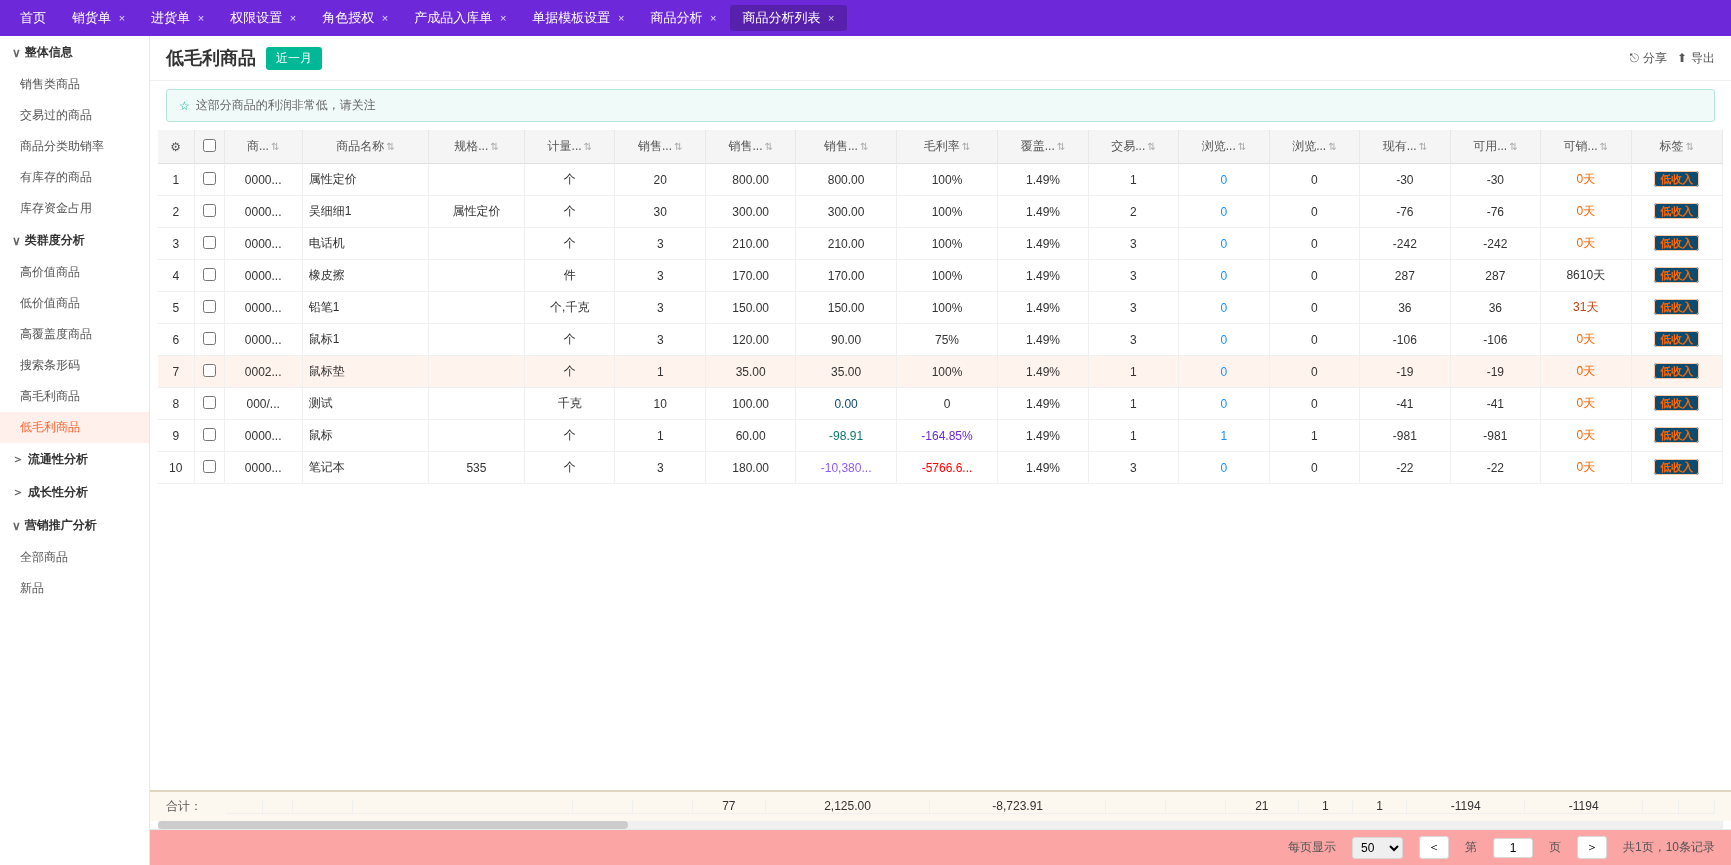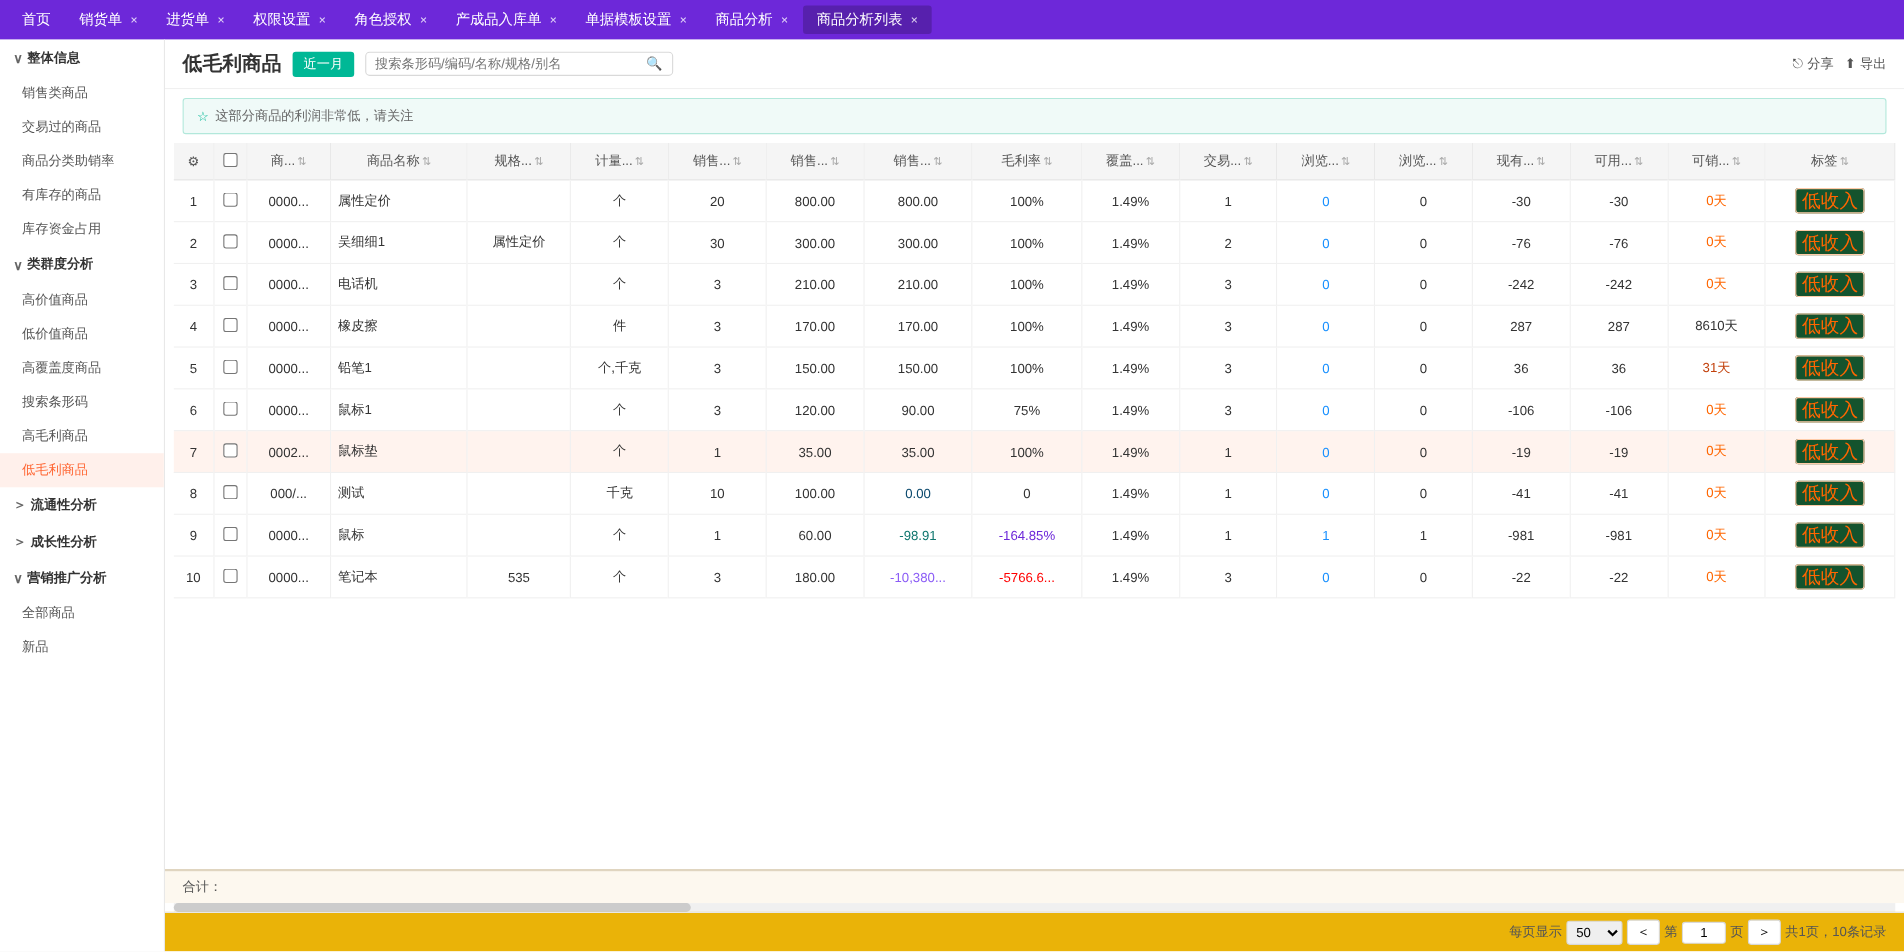--- a/index.html
+++ b/index.html
@@ -176,37 +176,38 @@
     tbody td {
       padding: 7px 6px;
       text-align: center;
       border-right: 1px solid #f0f0f0;
       white-space: nowrap;
       color: #333;
     }
     tbody td.text-left { text-align: left; }
     .text-blue { color: #1890ff; cursor: pointer; }
     .tag-badge {
-      background: #14532d;
+      background: #0c4a6e;
       color: #ff6600;
       border: 1px solid #ffcba8;
       border-radius: 3px;
       padding: 1px 5px;
-      font-size: 17px;
+      font-size: 11px;
+      font-weight: bold;
     }
 
     
     .bottom-bar {
       border-top: 1px solid #e8e8e8;
-      background: #eab308;
+      background: #fca5a5;
       padding: 6px 16px;
       display: flex;
       align-items: center;
       justify-content: flex-end;
-      gap: 4px;
+      gap: 16px;
       font-size: 12px;
       color: #555;
     }
     .page-size-select {
       border: 1px solid #d9d9d9;
       border-radius: 3px;
       padding: 2px 4px;
       font-size: 12px;
     }
     .pagination-btn {
@@ -293,24 +294,20 @@
     </div>
     <div class="sidebar-item">全部商品</div>
     <div class="sidebar-item">新品</div>
   </div>
 
   <div class="content">
 
     <div class="content-header">
       <span class="page-title">低毛利商品</span>
       <button class="date-filter-btn">近一月</button>
-      <div class="search-box">
-        <input type="text" placeholder="搜索条形码/编码/名称/规格/别名" style="">
-        <span class="search-icon">🔍</span>
-      </div>
       <div class="header-actions">
         <div class="action-btn">
           <span>⎋</span>
           <span>分享</span>
         </div>
         <div class="action-btn">
           <span>⬆</span>
           <span>导出</span>
         </div>
       </div>
@@ -581,20 +578,44 @@
     <td>-22</td>
     <td style="color:#ff6600">0天</td>
     <td><span class="tag-badge">低收入</span></td>
   </tr>
           </tbody>
       </table>
     </div>
 
     <div style="background:#fdf8ef;border-top:2px solid #e0d5c0;padding:6px 16px;font-size:12px;display:flex;align-items:center;">
       <span style="color:#555;min-width:60px;">合计：</span>
+      <table style="flex:1;border-collapse:collapse;">
+        <tbody>
+            <tr>
+          <td style="width:36px"></td>
+          <td style="width:30px"></td>
+          <td style="width:60px"></td>
+          <td style="min-width:80px"></td>
+          <td style="width:60px"></td>
+          <td style="width:60px"></td>
+          <td style="text-align:center;padding:0 6px;">77</td>
+          <td style="text-align:center;padding:0 6px;">2,125.00</td>
+          <td style="text-align:center;padding:0 6px;">-8,723.91</td>
+          <td style="width:60px"></td>
+          <td style="width:60px"></td>
+          <td style="text-align:center;padding:0 6px;">21</td>
+          <td style="text-align:center;padding:0 6px;">1</td>
+          <td style="text-align:center;padding:0 6px;">1</td>
+          <td style="text-align:center;padding:0 6px;">-1194</td>
+          <td style="text-align:center;padding:0 6px;">-1194</td>
+          <td></td>
+          <td></td>
+        </tr>
+      </tbody>
+        </table>
     </div>
 
     <div class="bottom-scrollbar">
       <div class="bottom-scrollbar-inner"></div>
     </div>
 
     <div class="bottom-bar">
       <span>每页显示</span>
       <select class="page-size-select">
         <option>50</option>

